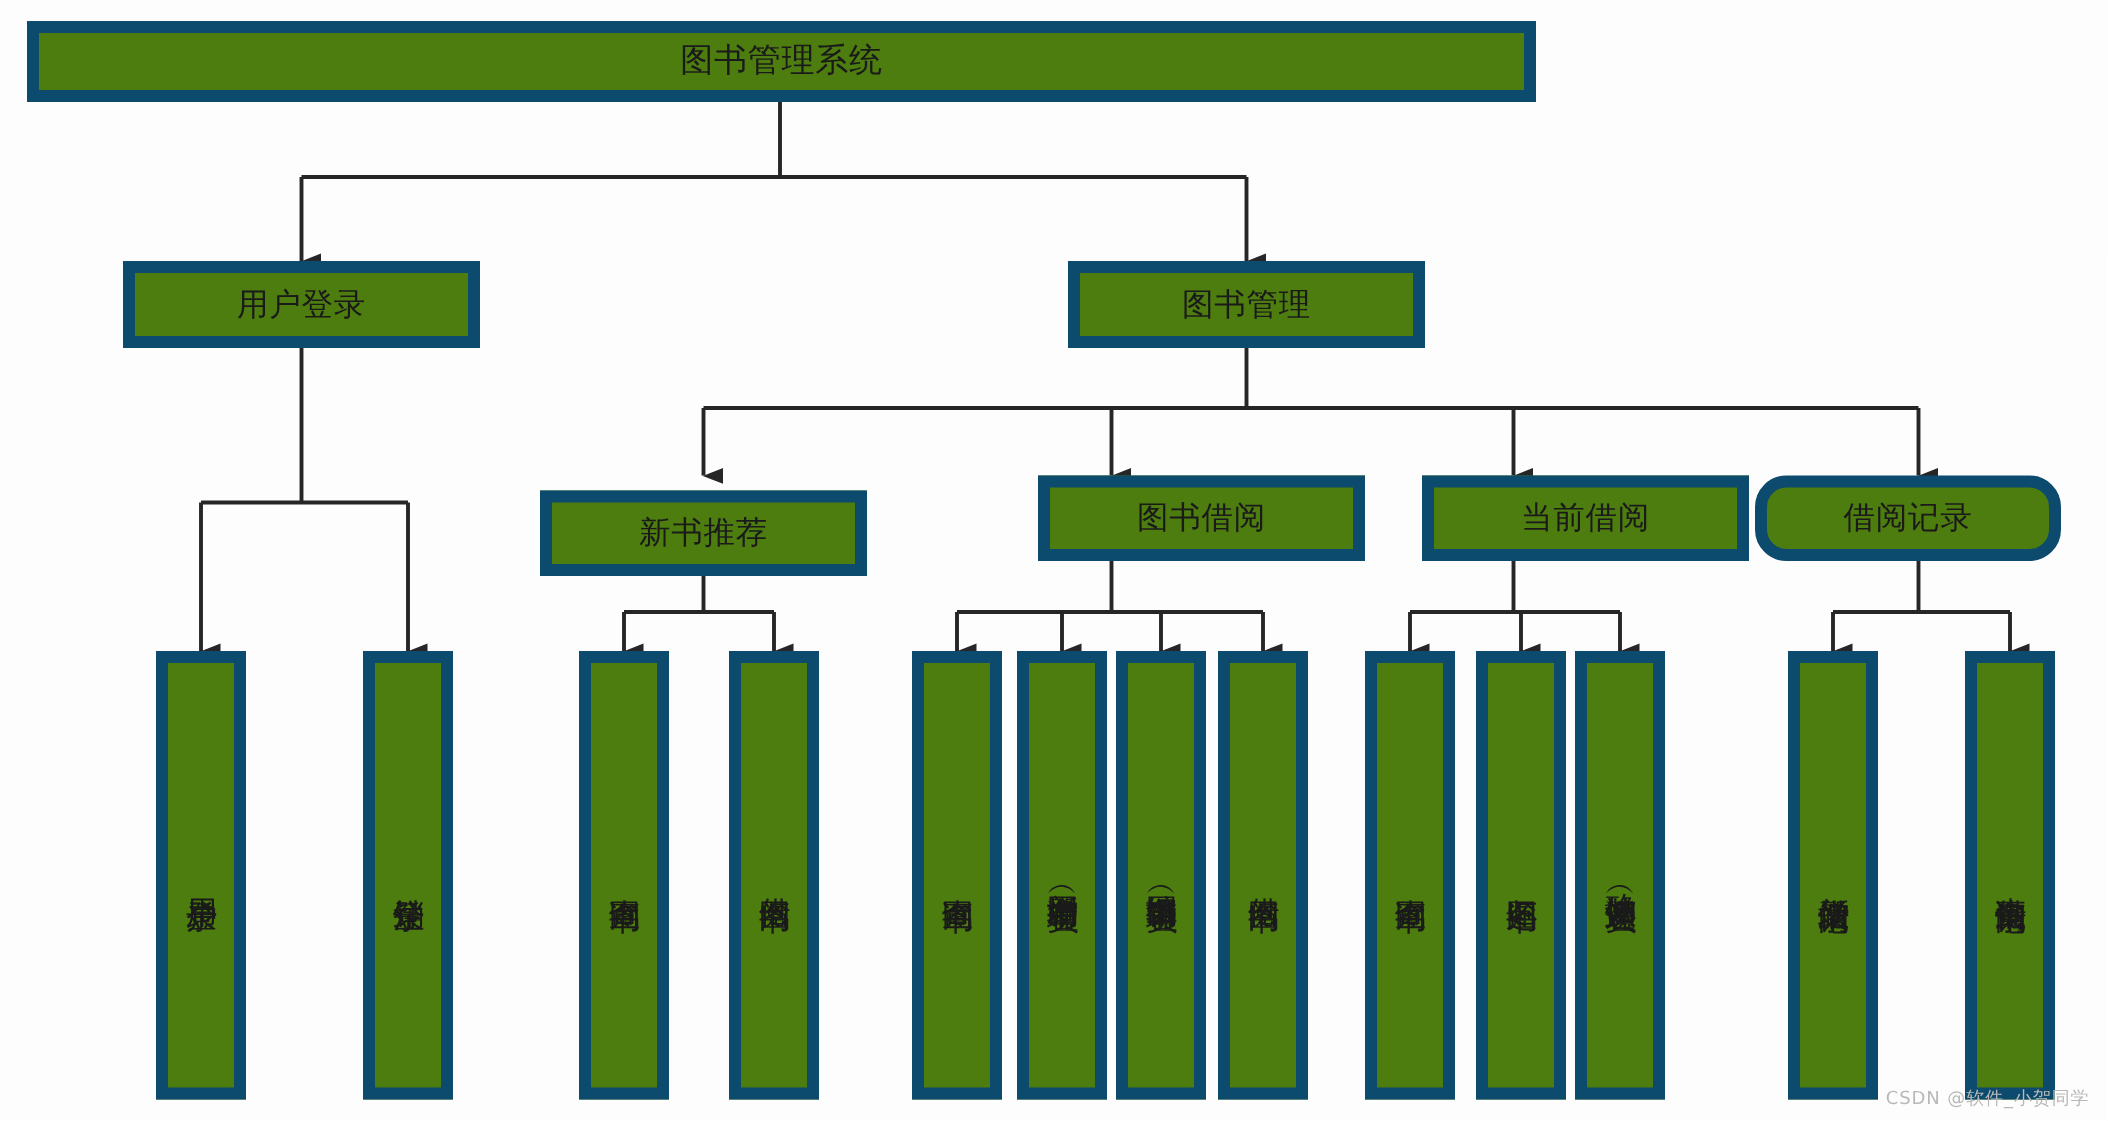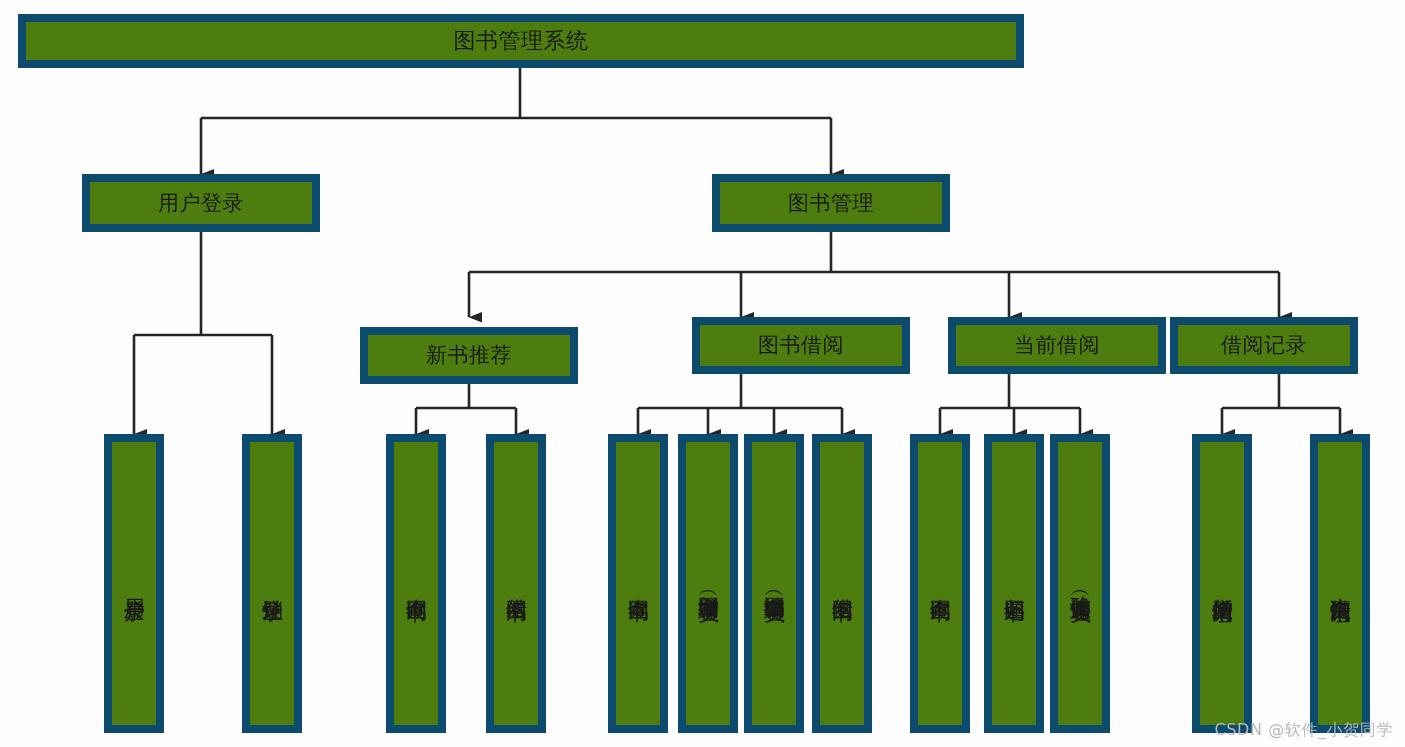--- a/index.html
+++ b/index.html
@@ -56,21 +56,21 @@
     color: #1a1a1a;
     line-height: 1.28;
     letter-spacing: 1px;
     white-space: nowrap;
     text-align: center;
   }
   .watermark {
     position: absolute;
     right: 12px;
     bottom: 6px;
-    font-size: 16px;
+    font-size: 12px;
     color: #b9b9b9;
     letter-spacing: 0.6px;
     white-space: nowrap;
     pointer-events: none;
   }
 </style>
 </head>
 <body>
 
 <div id="diagram-root">
@@ -130,21 +130,21 @@
       </div>
       <div class="node-box level3" style="left: 360px; top: 327px; width: 218px; height: 57px;">
         <span class="node-label-h">新书推荐</span>
       </div>
       <div class="node-box level3" style="left: 668px; top: 317px; width: 218px; height: 57px; margin-left: 24px;">
         <span class="node-label-h">图书借阅</span>
       </div>
       <div class="node-box level3" style="left: 900px; top: 317px; width: 218px; height: 57px; margin-left: 48px;">
         <span class="node-label-h">当前借阅</span>
       </div>
-      <div class="node-box level3" style="left: 1170px; top: 317px; width: 188px; height: 57px;">
+      <div class="node-box level3" style="left: 1170px; top: 317px; width: 204px; height: 57px; border-radius: 21px;">
         <span class="node-label-h">借阅记录</span>
       </div>
       <div class="node-box leaf vertical" style="left: 104px; top: 434px; width: 60px; height: 299px;">
         <span class="node-label-v">用户登录</span>
       </div>
       <div class="node-box leaf vertical" style="left: 242px; top: 434px; width: 60px; height: 299px;">
         <span class="node-label-v">注销登录</span>
       </div>
       <div class="node-box leaf vertical" style="left: 386px; top: 434px; width: 60px; height: 299px;">
         <span class="node-label-v">查询图书</span>

